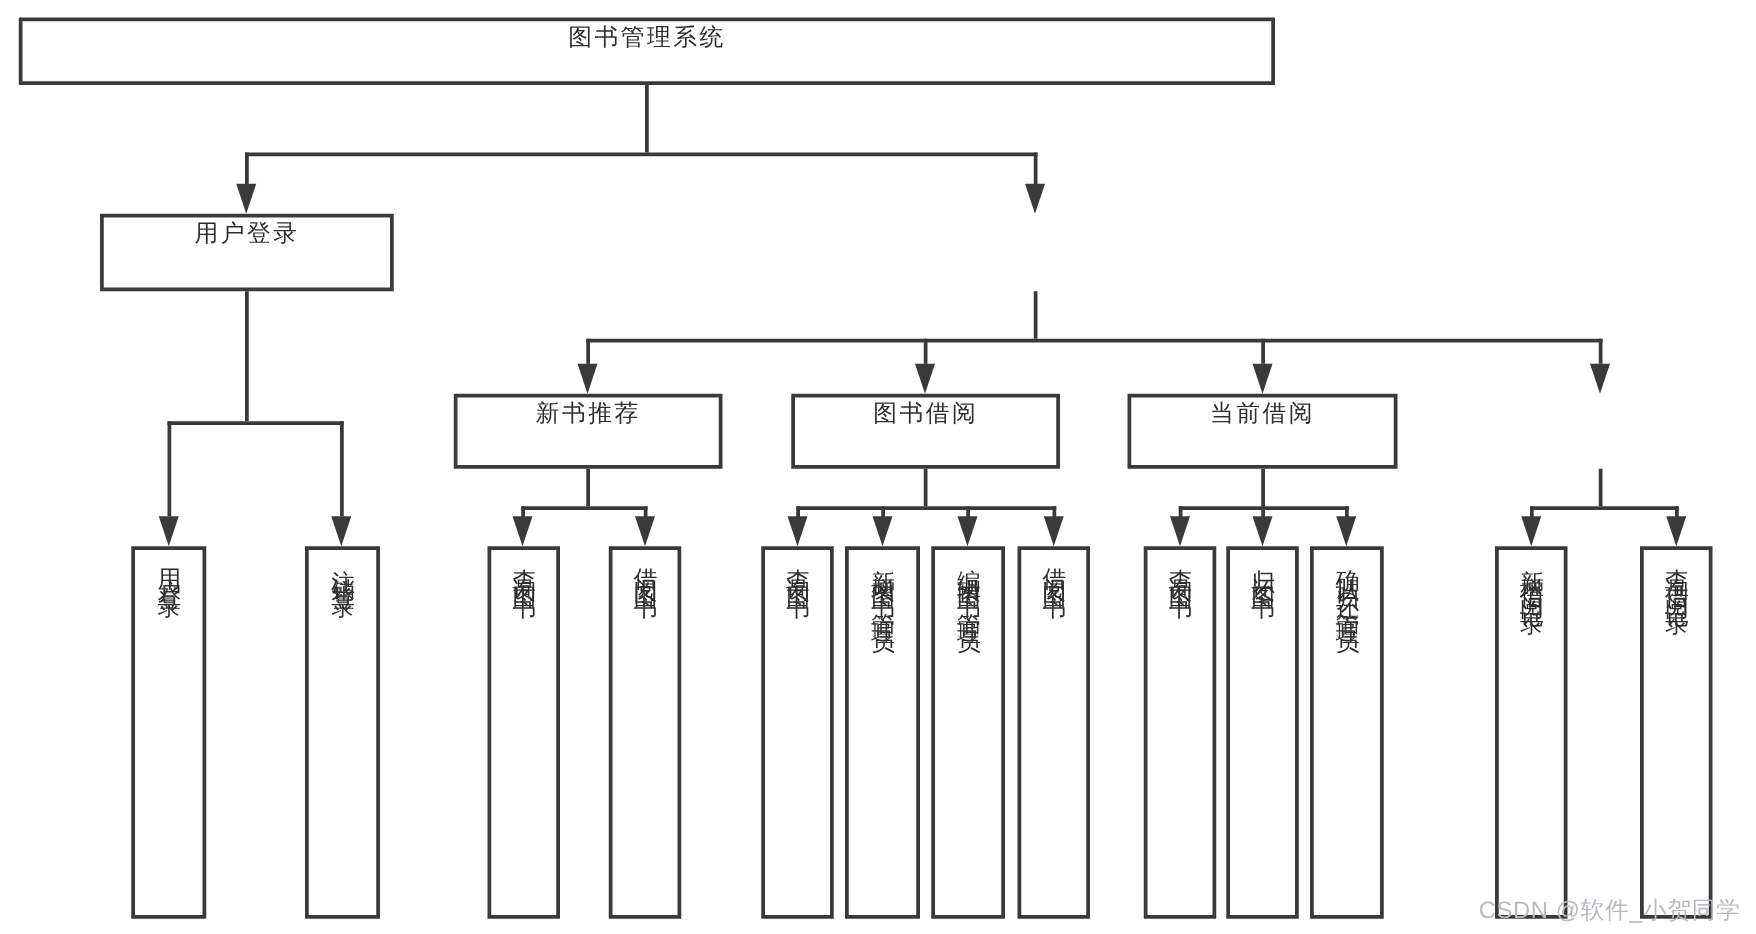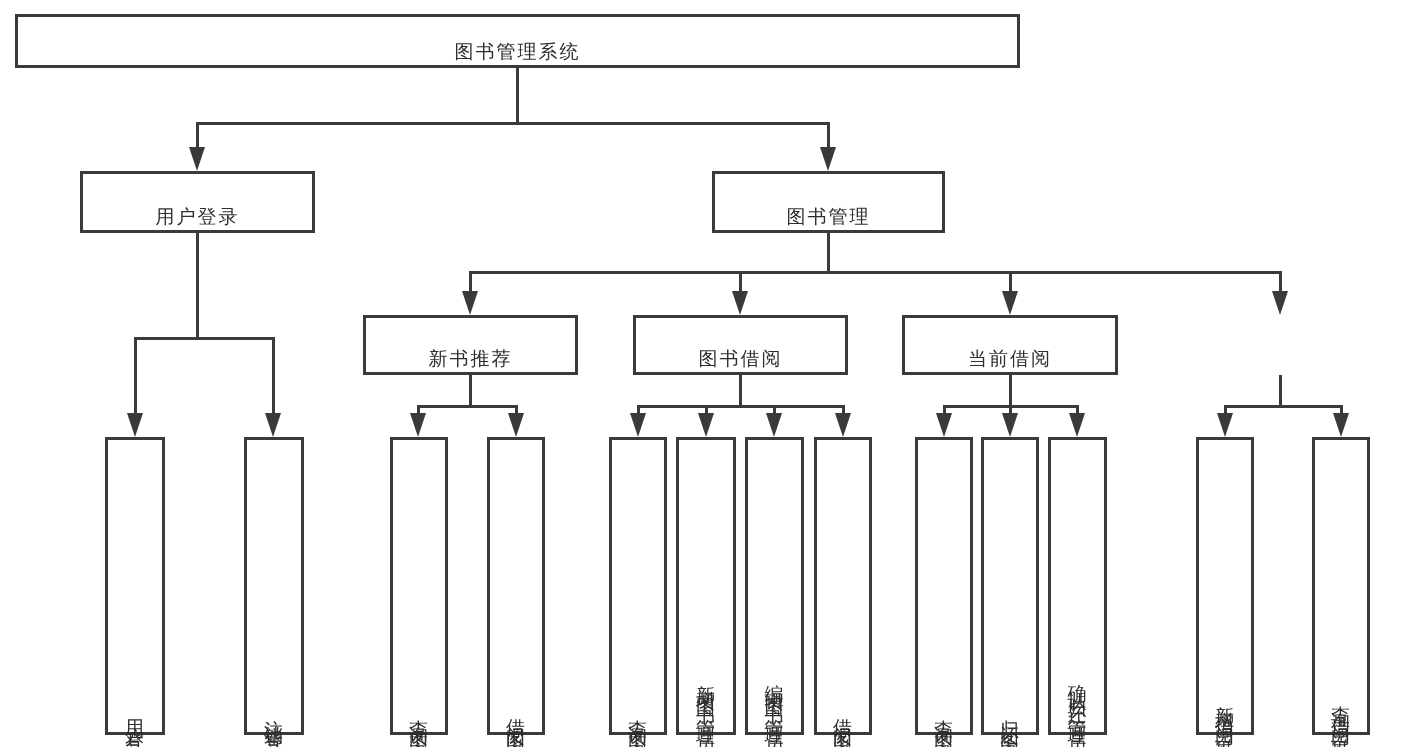--- a/index.html
+++ b/index.html
@@ -2,21 +2,21 @@
 <html><head>
 <meta charset="utf-8">
 <style>
   html,body{margin:0;padding:0;background:#fff;}
   .canvas{
     position:relative;width:1405px;height:747px;background:#fff;overflow:hidden;
     font-family:"Liberation Sans","DejaVu Sans",sans-serif;
   }
   .box{
     position:absolute;border:3px solid #3a3a3a;background:#fff;box-sizing:border-box;
-    display:flex;align-items:flex-end;justify-content:center;color:#2e2e2e;
+    display:flex;align-items:flex-start;justify-content:center;color:#2e2e2e;
   }
   .h-label{font-size:19px;letter-spacing:2px;white-space:nowrap;}
   .v-label{
     writing-mode:vertical-rl;text-orientation:mixed;
     font-size:19px;letter-spacing:7px;line-height:1;white-space:nowrap;
   }
   .vline{position:absolute;width:3px;background:#3a3a3a;}
   .hline{position:absolute;height:3px;background:#3a3a3a;}
   .arrow{
     position:absolute;width:0;height:0;
@@ -39,23 +39,20 @@
 
   <div class="vline" style="left:516px;top:68px;height:54px;"></div>
   <div class="hline" style="left:196px;top:122px;width:634px;"></div>
   <div class="vline" style="left:196px;top:122px;height:26px;"></div>
   <div class="arrow" style="left:189px;top:147px;"></div>
   <div class="vline" style="left:827px;top:122px;height:26px;"></div>
   <div class="arrow" style="left:820px;top:147px;"></div>
 
   <div class="box" style="left:80px;top:171px;width:235px;height:62px;">
     <span class="h-label">用户登录</span>
-  </div>
-  <div class="box" style="left:712px;top:171px;width:233px;height:62px;">
-    <span class="h-label">图书管理</span>
   </div>
 
   <div class="vline" style="left:196px;top:233px;height:104px;"></div>
   <div class="hline" style="left:134px;top:337px;width:141px;"></div>
   <div class="vline" style="left:134px;top:337px;height:76px;"></div>
   <div class="arrow" style="left:127px;top:413px;"></div>
   <div class="vline" style="left:272px;top:337px;height:76px;"></div>
   <div class="arrow" style="left:265px;top:413px;"></div>
 
   <div class="vline" style="left:827px;top:233px;height:38px;"></div>
@@ -150,14 +147,15 @@
     <span class="v-label">确认归还（管理员）</span>
   </div>
 
   <div class="box tall" style="left:1196px;top:437px;width:58px;height:298px;">
     <span class="v-label">新增借阅记录</span>
   </div>
   <div class="box tall" style="left:1312px;top:437px;width:58px;height:298px;">
     <span class="v-label">查询借阅记录</span>
   </div>
 
+  <div class="watermark">CSDN @软件_小贺同学</div>
 
 </div>
 
 </body></html>

